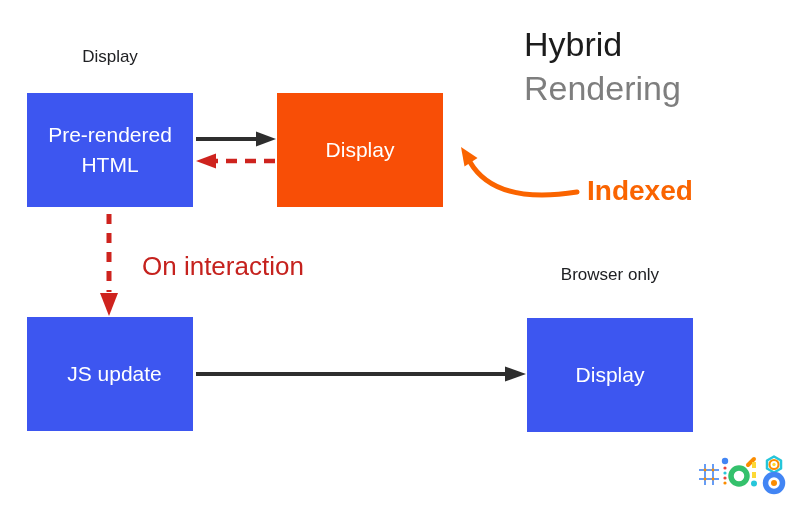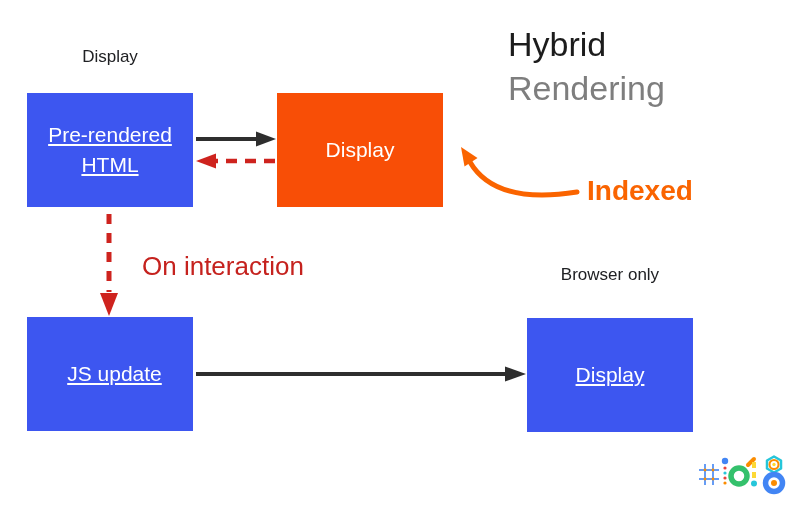--- a/index.html
+++ b/index.html
@@ -42,24 +42,24 @@
     position:absolute;
     width:166px;height:114px;
     display:flex;align-items:center;justify-content:center;
     text-align:center;
     color:var(--box-text);
     font-size:21px;
     line-height:30px;
     padding:0 8px;
     box-sizing:border-box;
   }
-  .box.blue{background:var(--box-blue);text-decoration:underline;}
+  .box.blue{background:var(--box-blue);}
   .box.orange{background:var(--box-orange);}
   .title{
-    position:absolute;left:508px;top:22px;
+    position:absolute;left:524px;top:22px;
     font-size:34px;line-height:44px;
     color:var(--title-black);
   }
   .title .line2{color:var(--title-gray);}
   .annotation-red{
     position:absolute;left:126px;top:251px;
     font-size:26px;color:var(--text-red);margin-left:16px;
   }
   .annotation-orange{
     position:absolute;left:587px;top:175px;

